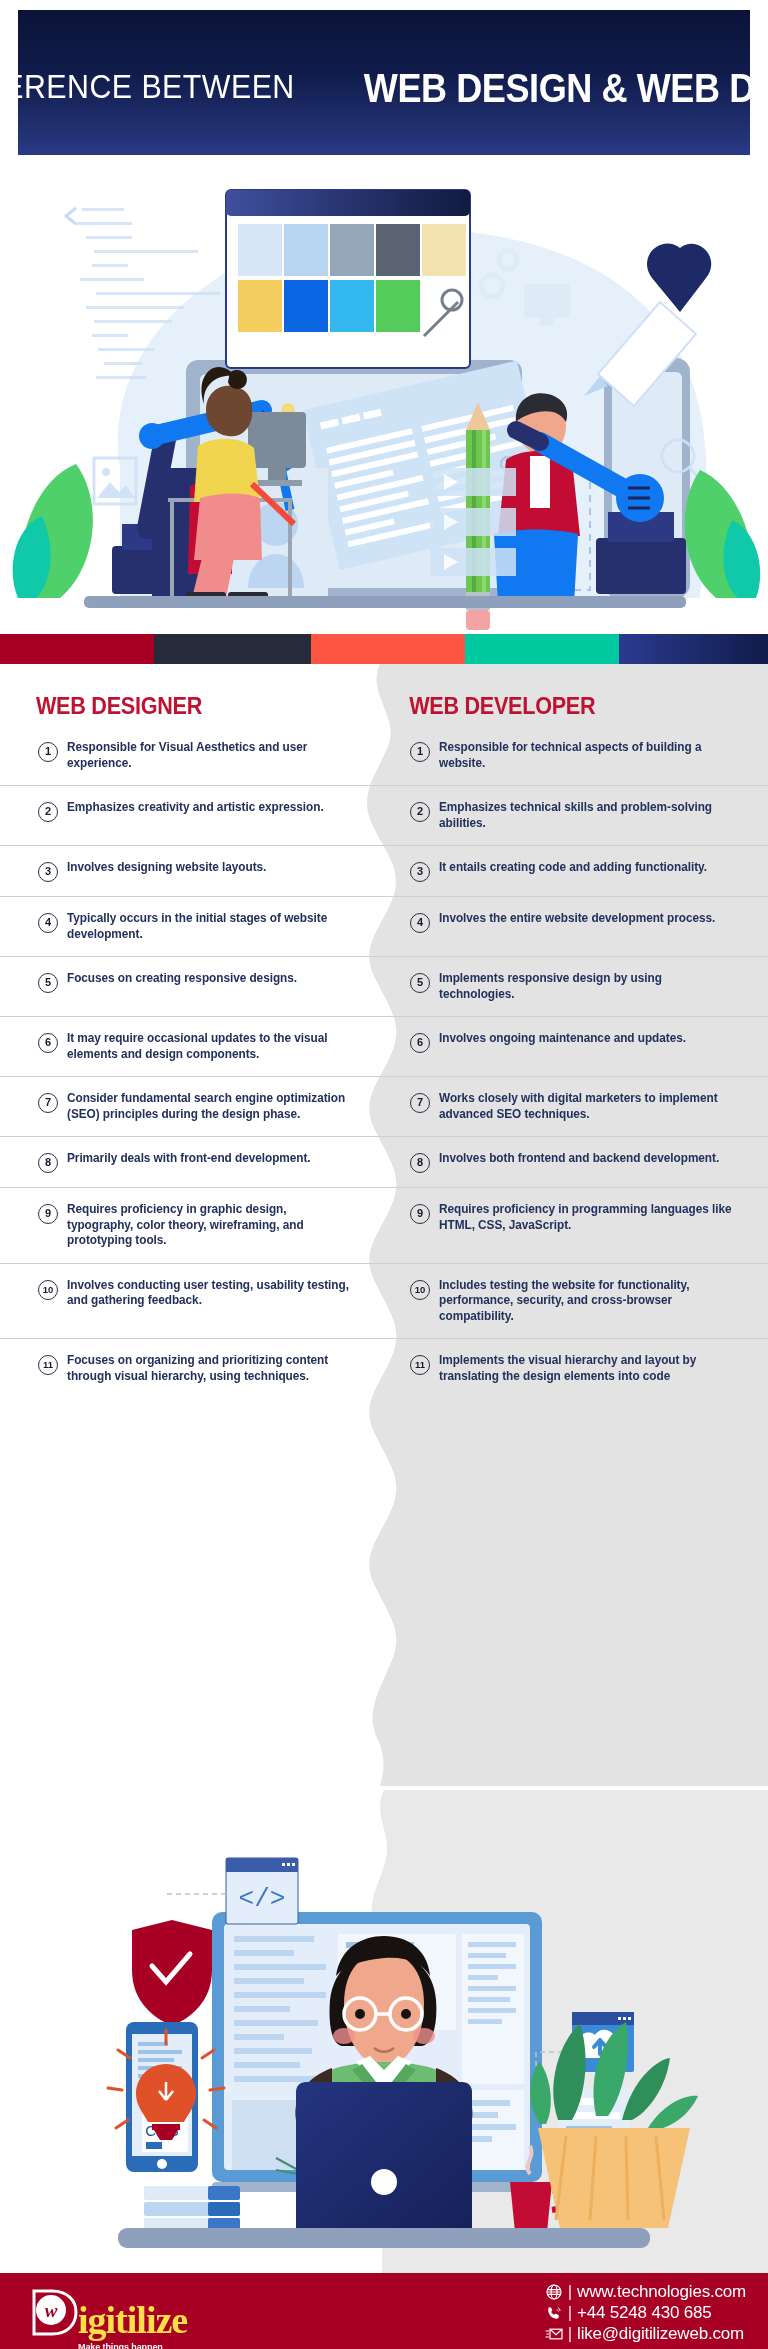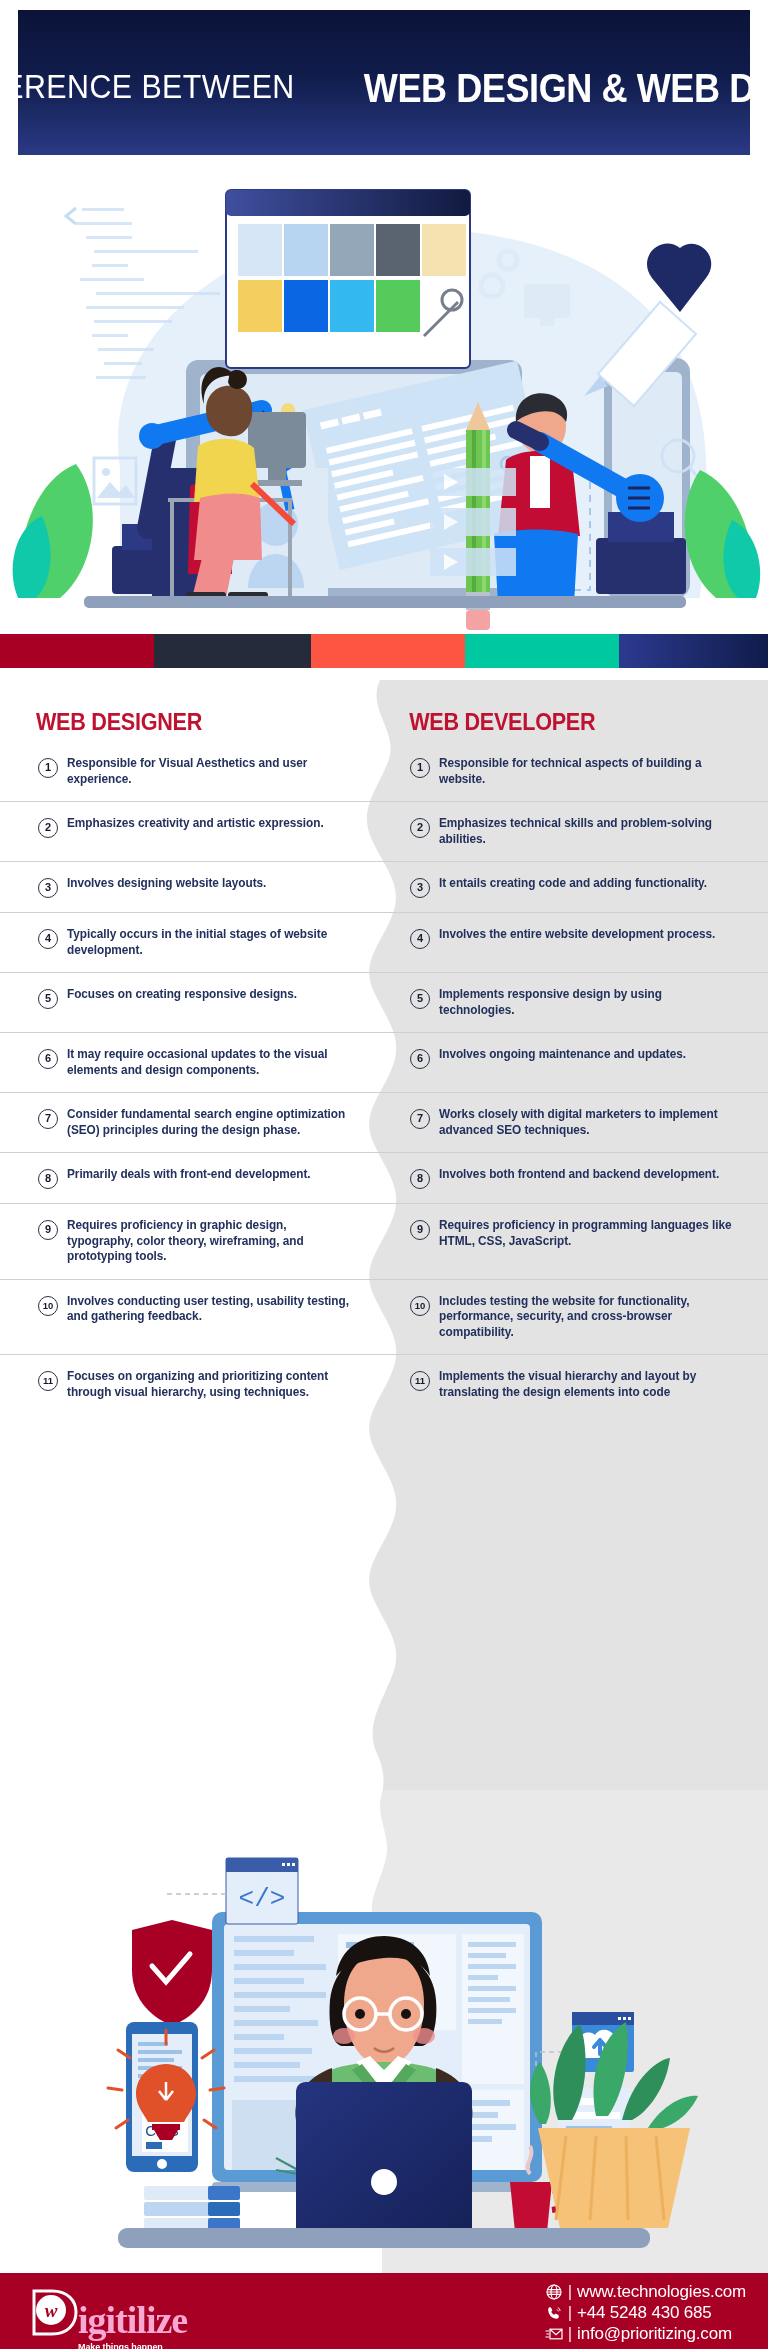--- a/index.html
+++ b/index.html
@@ -63,21 +63,21 @@
     position: absolute;
     left: 0; top: 634px;
     width: 768px; height: 34px;
     display: flex;
   }
   .color-strip .swatch { height: 100%; }
 
   
   .compare {
     position: absolute;
-    left: 0; top: 680px;
+    left: 0; top: 664px;
     width: 768px;
     height: 1122px;
     background: #ffffff;
   }
   .gray-panel {
     position: absolute;
     left: 0; top: 0;
     width: 768px; height: 1122px;
     pointer-events: none;
   }
@@ -160,21 +160,21 @@
     display: flex;
     align-items: center;
   }
   .logo-wrap {
     position: absolute;
     left: 26px; top: 12px;
     display: flex;
     align-items: flex-end;
   }
   .logo-word {
-    color: #f9a8d4;
+    color: #fde047;
     font-size: 38px;
     font-weight: 700;
     letter-spacing: -1px;
     line-height: 38px;
     font-family: "Liberation Serif", serif;
   }
   .logo-tag {
     position: absolute;
     left: 78px; top: 41px;
     color: #ffffff;
@@ -843,18 +843,18 @@
         </div>
         <div class="contact-row">
           <span class="contact-ico">
             <svg width="18" height="16" viewBox="0 0 18 16">
               <rect x="5" y="3.2" width="12" height="9.6" fill="none" stroke="#fff" stroke-width="1.2"></rect>
               <path d="M5 3.2 11 8.6 17 3.2" fill="none" stroke="#fff" stroke-width="1.2"></path>
               <path d="M0.5 5h3.5M1.5 8h2.5M0.5 11h3.5" stroke="#fff" stroke-width="1.2" fill="none"></path>
             </svg>
           </span>
           <span class="contact-sep">|</span>
-          <span>info@prioritizing.com</span>
+          <span>like@digitilizeweb.com</span>
         </div>
       </div>
   </div>
 
 </div>
 
 </body></html>

